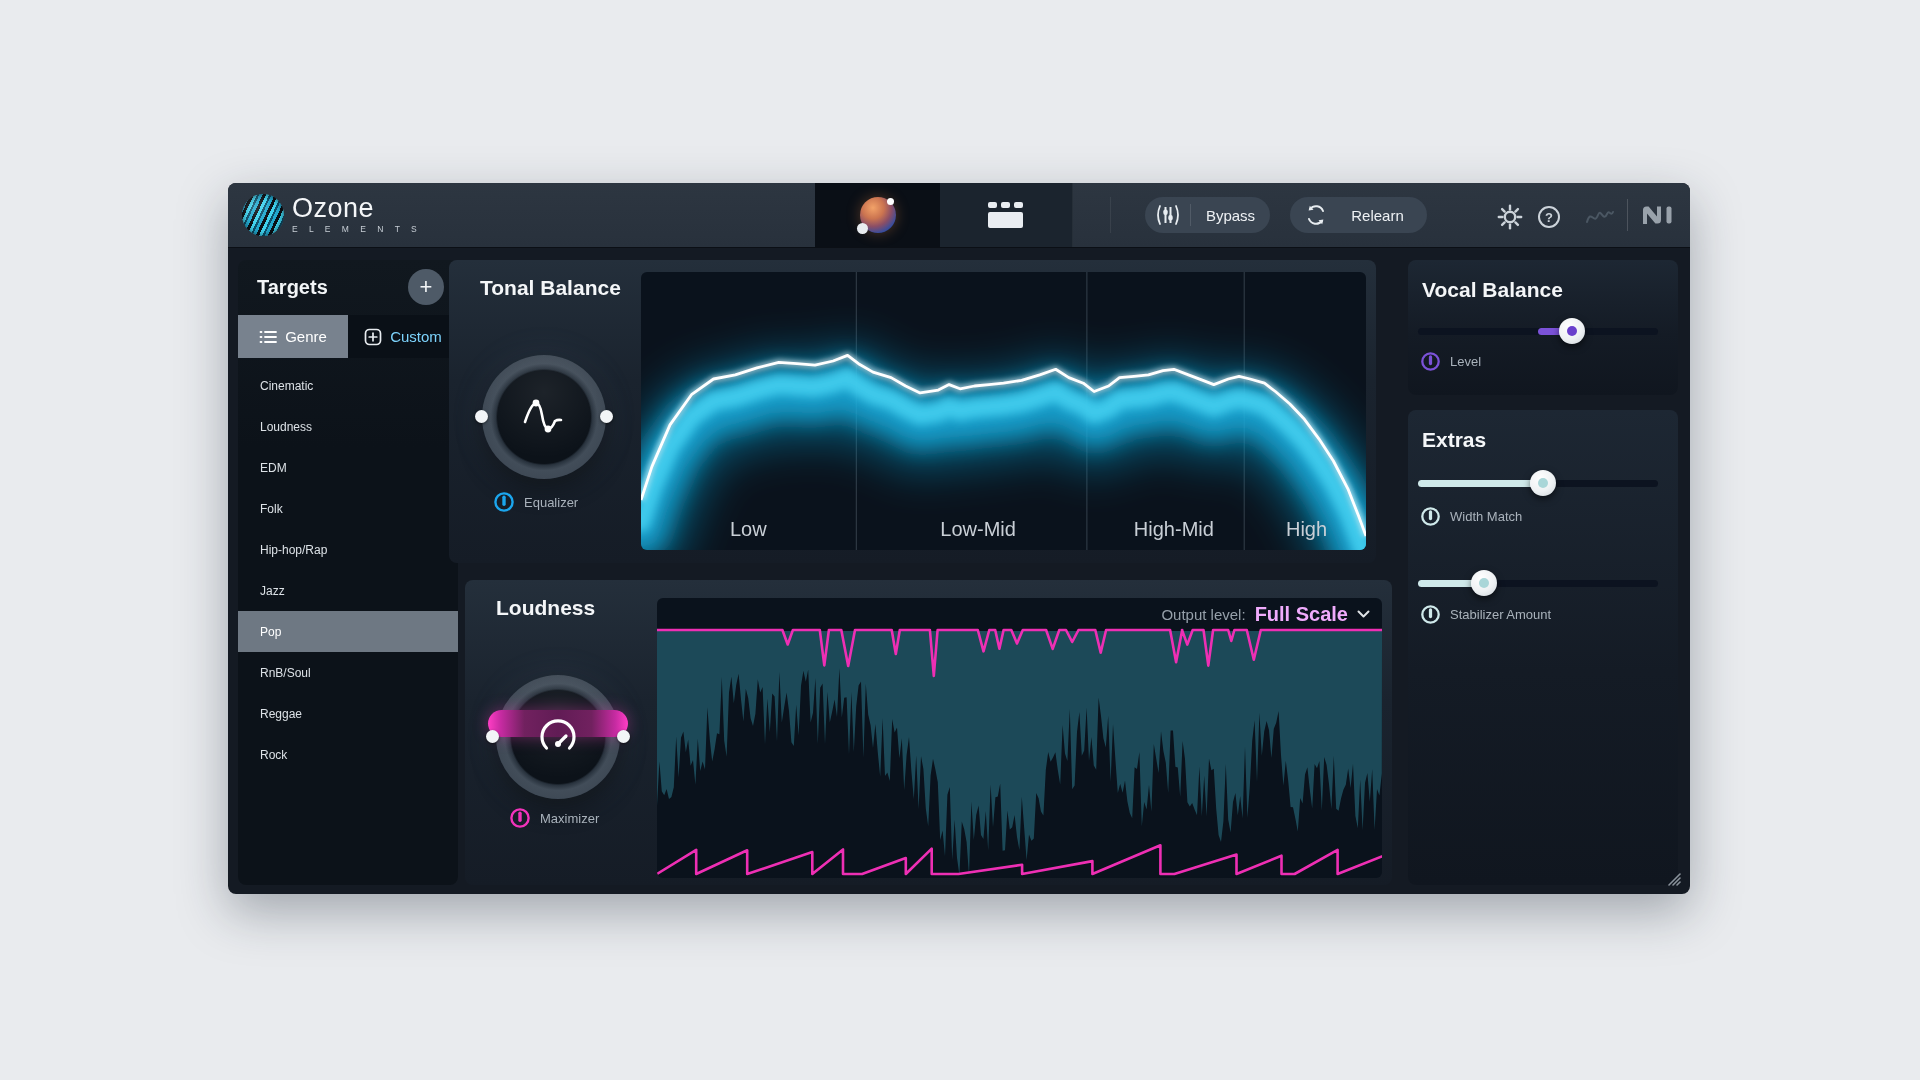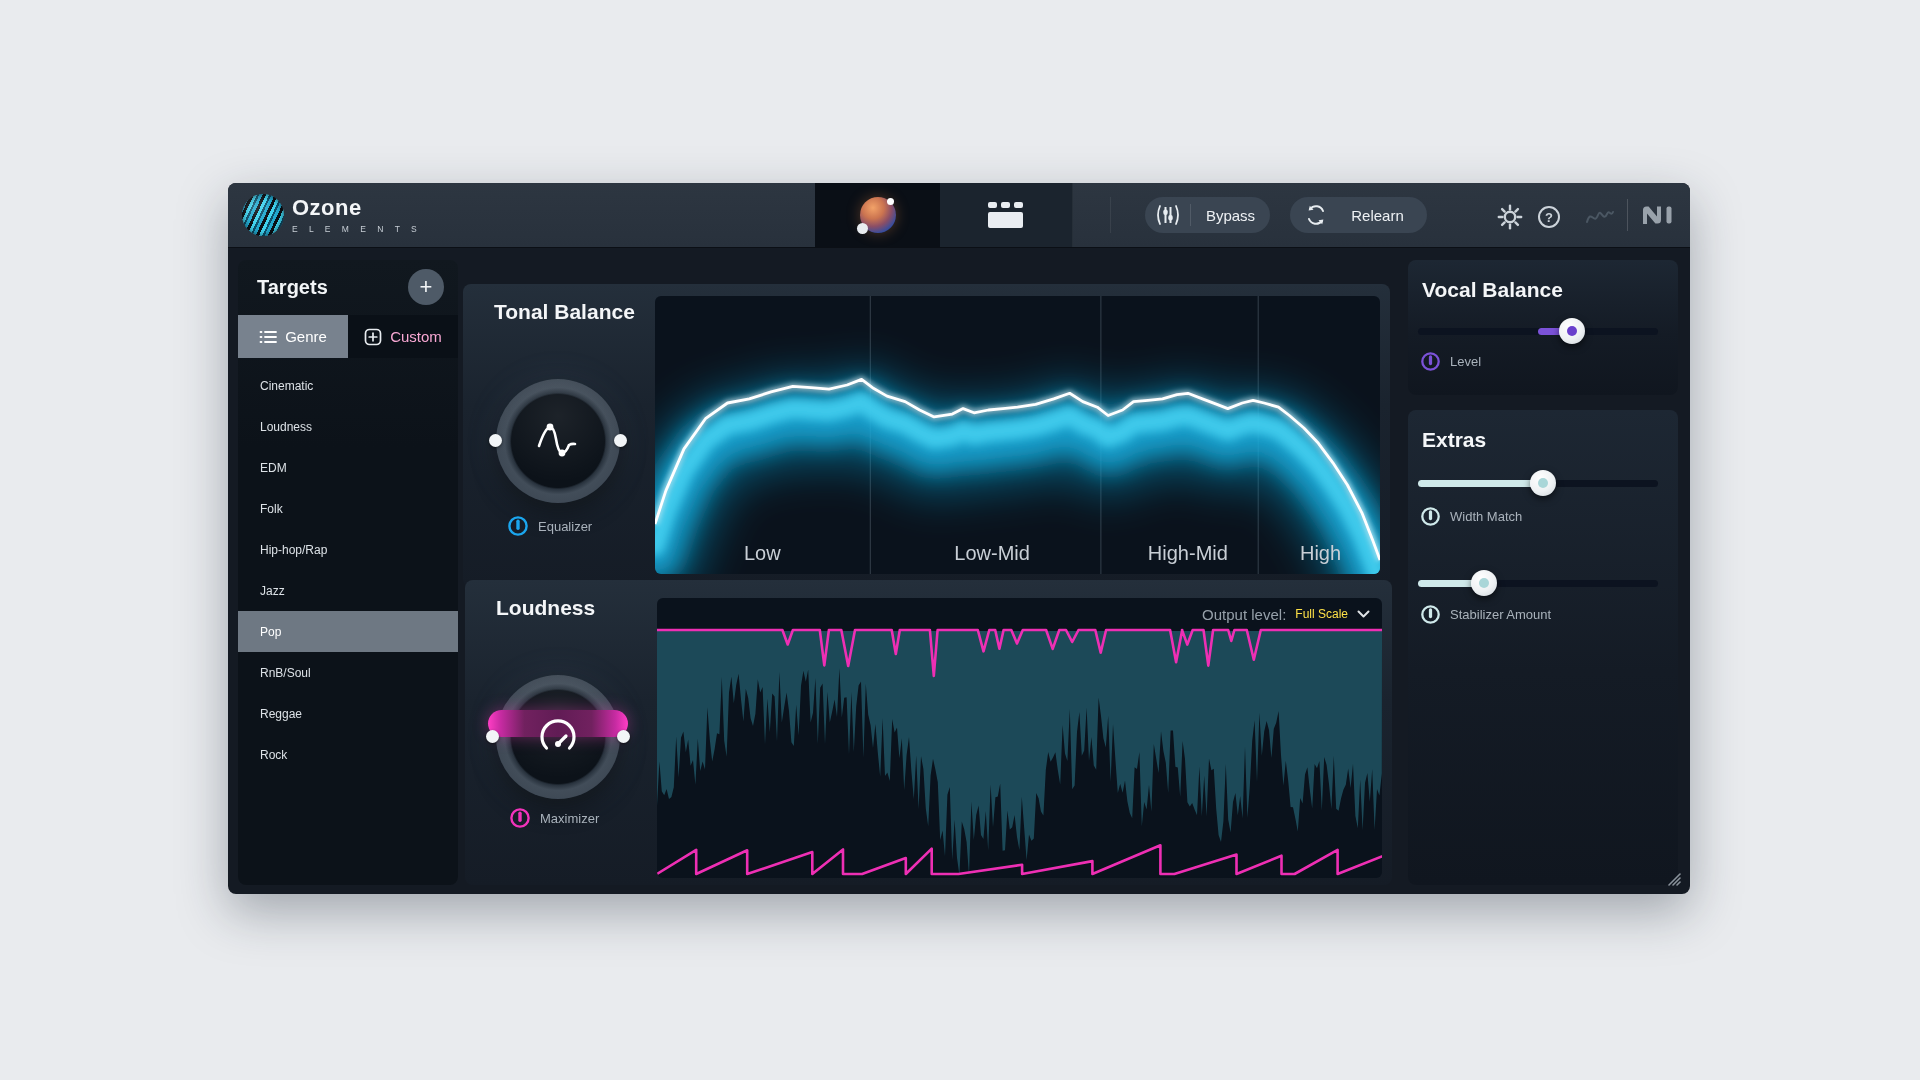--- a/index.html
+++ b/index.html
@@ -16,21 +16,21 @@
   }
   
   .topbar{position:absolute;left:0;top:0;width:1462px;height:64px;
     background:linear-gradient(180deg,#2d3641,#28313c);border-bottom:1px solid #0b0f15;}
   .logo-swirl{position:absolute;left:14px;top:11px;width:42px;height:42px;border-radius:50%;
     background:
       radial-gradient(circle at 30% 30%, rgba(255,255,255,.15), transparent 45%),
       repeating-linear-gradient(115deg,#3fd2ee 0 3px,#0d506b 3px 5px,#22a9cf 5px 8px,#0b1016 8px 11px);
     box-shadow:inset 0 0 6px rgba(0,0,0,.6);}
   .logo-text{position:absolute;left:64px;top:12px;}
-  .logo-title{font-size:22px;font-weight:700;color:#f4f6f8;letter-spacing:.5px;line-height:26px;}
+  .logo-title{font-size:27px;font-weight:400;color:#f4f6f8;letter-spacing:.5px;line-height:26px;}
   .logo-sub{font-size:8.5px;color:#c7ced5;letter-spacing:4.5px;margin-top:3px;}
   .tabstrip{position:absolute;left:587px;top:0;height:64px;display:flex;}
   .tb-tab{height:64px;display:flex;align-items:center;justify-content:center;}
   .tb-tab.sel{width:125px;background:#0a0f16;}
   .tb-tab.idle{width:132px;background:#1b242e;border-right:1px solid rgba(255,255,255,.05);}
   .sphere{width:36px;height:36px;border-radius:50%;position:relative;
     background:radial-gradient(circle at 36% 30%, #f2a268 0%, #cb7450 32%, #8a4e66 55%, #3b4d9b 75%, #1d2a56 100%);
     box-shadow:0 0 14px rgba(220,130,70,.35);}
   .sphere .m1{position:absolute;width:7px;height:7px;border-radius:50%;background:#fff;left:27px;top:1px;}
   .sphere .m2{position:absolute;width:11px;height:11px;border-radius:50%;background:#e8ecf0;left:-3px;top:26px;}
@@ -57,21 +57,21 @@
   .sidebar{position:absolute;left:10px;top:77px;width:220px;height:625px;border-radius:8px;
     background:linear-gradient(180deg,#11181f,#0c1219 30%);}
   .sb-title{position:absolute;left:19px;top:16px;font-size:20px;font-weight:700;color:#f2f5f7;}
   .plus-btn{position:absolute;right:14px;top:9px;width:36px;height:36px;border-radius:50%;
     background:#4e5a67;color:#f2f5f7;font-size:22px;font-weight:300;
     display:flex;align-items:center;justify-content:center;cursor:pointer;}
   .sb-tabs{position:absolute;left:0;top:55px;width:220px;height:43px;display:flex;}
   .sb-tab{flex:1;display:flex;align-items:center;justify-content:center;gap:8px;
     font-size:15px;cursor:pointer;}
   .sb-tab.sel{background:#78828e;color:#ffffff;}
-  .sb-tab.idle{background:#0a1017;color:#f9a8d4;}
+  .sb-tab.idle{background:#0a1017;color:#7dd3fc;}
   .genre-list{position:absolute;left:0;top:105px;width:220px;}
   .g-row{height:41px;display:flex;align-items:center;padding-left:22px;
     font-size:12px;color:#dce1e6;cursor:pointer;}
   .g-row.sel{background:#6e7883;color:#ffffff;}
   
   .knob{position:absolute;width:124px;height:124px;border-radius:50%;
     background:
       radial-gradient(circle at 50% 30%, rgba(255,255,255,.07), transparent 62%),
       radial-gradient(circle, #0c1219 0 53%, #28323d 55%, #424d59 61%, #3a4450 84%, #1f2730 100%);
     box-shadow:0 0 34px rgba(130,160,190,.12), 0 10px 22px rgba(0,0,0,.5);}
@@ -88,21 +88,21 @@
   .power-row{position:absolute;display:flex;align-items:center;gap:9px;}
   .pr-label{font-size:13px;color:#a9b2bb;}
   .pw{display:block;}
   .pw-cyan{color:#1ba6ee;} .pw-pink{color:#f233bb;} .pw-purple{color:#7b52d8;} .pw-pale{color:#cfe9ea;}
   
   .graph{position:absolute;background:#0a121c;border-radius:6px;overflow:hidden;}
   .band-labels span{position:absolute;bottom:9px;transform:translateX(-50%);
     font-size:20px;color:#c9cfd6;}
   .output-row{position:absolute;top:3px;right:12px;height:26px;display:flex;align-items:center;gap:9px;cursor:pointer;}
   .ol-label{font-size:15px;color:#96a0aa;}
-  .ol-value{font-size:12px;font-weight:400;color:#fde047;}
+  .ol-value{font-size:20px;font-weight:700;color:#f0abfc;}
   
   .slider{position:absolute;left:0;width:270px;height:26px;cursor:pointer;}
   .slider .track{position:absolute;left:10px;top:10px;width:240px;height:7px;border-radius:4px;background:#0c1320;}
   .slider .fill{position:absolute;top:10px;height:7px;border-radius:4px;}
   .slider .handle{position:absolute;top:0;width:26px;height:26px;border-radius:50%;
     background:radial-gradient(circle at 38% 32%, #ffffff 0%, #eef1f3 55%, #ccd3d8 100%);
     box-shadow:0 3px 7px rgba(0,0,0,.55);}
   .slider .hdot{position:absolute;left:8px;top:8px;width:10px;height:10px;border-radius:50%;}
   .resize-grip{position:absolute;left:1438px;top:688px;}
 </style>
@@ -224,21 +224,21 @@
         <div class="g-row">Folk</div>
         <div class="g-row">Hip-hop/Rap</div>
         <div class="g-row">Jazz</div>
         <div class="g-row sel">Pop</div>
         <div class="g-row">RnB/Soul</div>
         <div class="g-row">Reggae</div>
         <div class="g-row">Rock</div>
       </div>
   </aside>
 
-  <section class="panel" style="left:235px;top:77px;width:927px;height:303px;margin-top:24px;">
+  <section class="panel" style="left:221px;top:77px;width:927px;height:303px;">
     <div class="p-title">Tonal Balance</div>
     <div class="knob" style="left:33px;top:95px;">
       <span class="dot dotL"></span>
       <span class="dot dotR"></span>
       <svg class="icon" width="46" height="42" viewBox="0 0 46 42">
         <path d="M4 27 Q10 9 15 8 Q19 8 21 20 Q23 33 27 34 Q31 34 34 26 Q36.5 24.5 40 25" stroke="#ffffff" stroke-width="2.6" fill="none" stroke-linecap="round"></path>
         <circle cx="15" cy="8" r="3.4" fill="#ffffff"></circle>
           <circle cx="27" cy="34" r="3.4" fill="#ffffff"></circle>
       </svg>
     </div>

